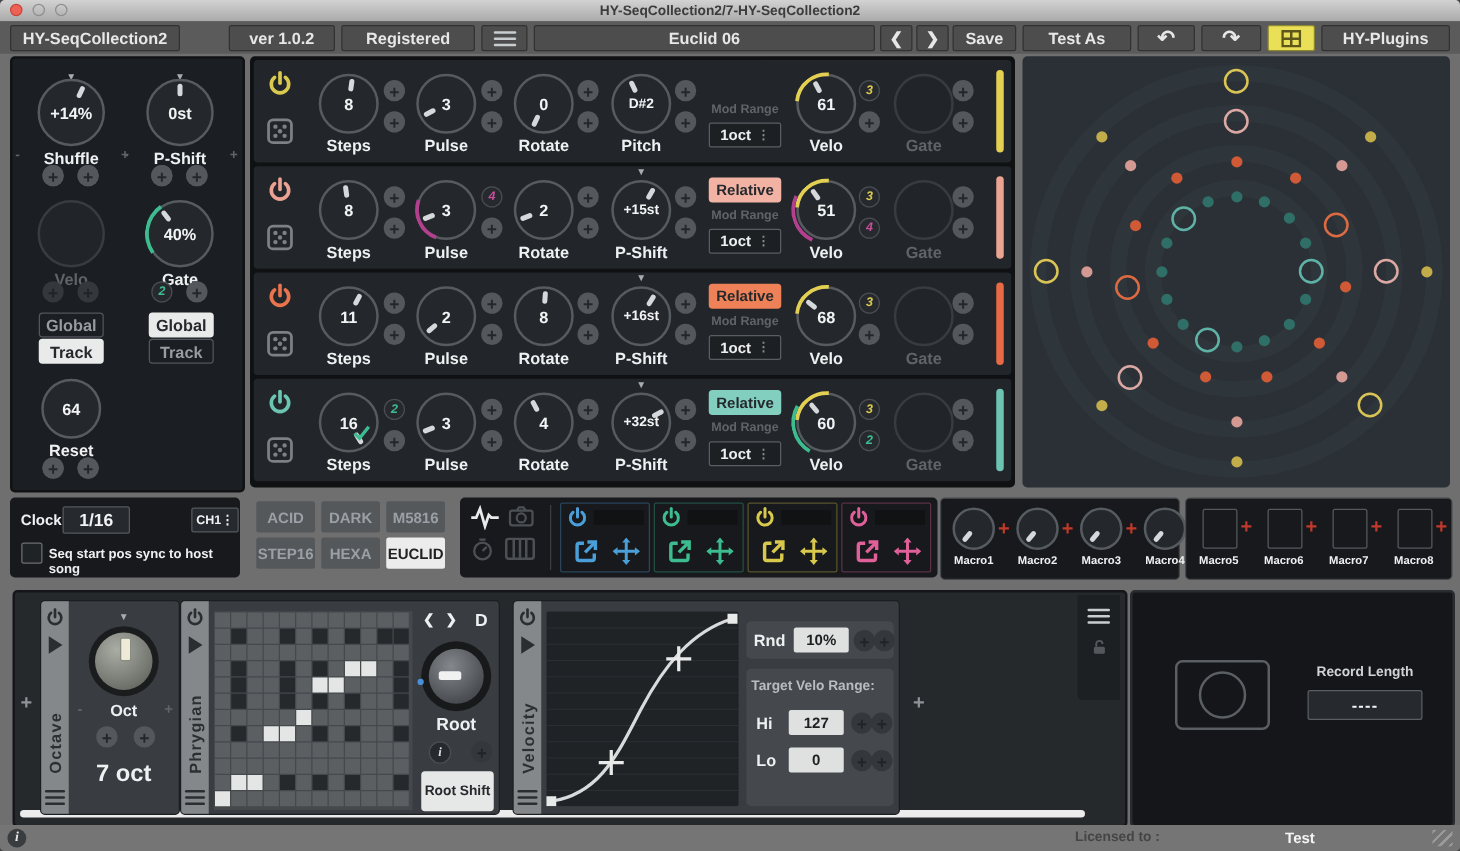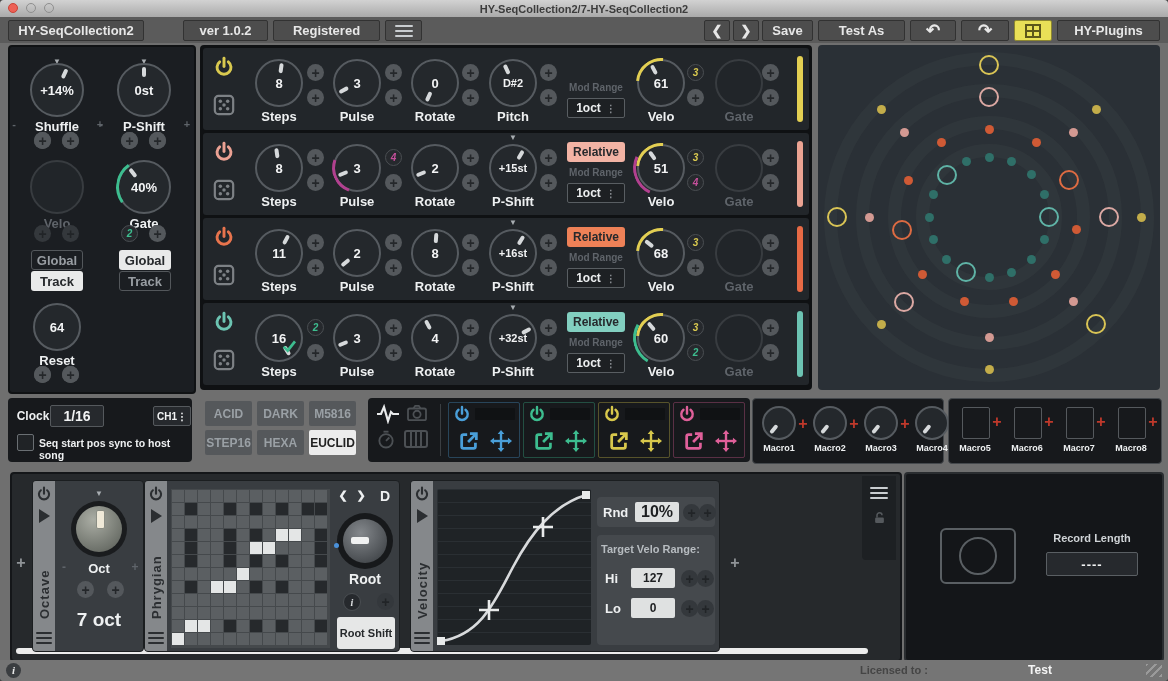--- a/index.html
+++ b/index.html
@@ -78,20 +78,21 @@
     <div class="tbtn" style="left:8px;width:136px;">HY-SeqCollection2</div>
     <div class="tbtn" style="left:183px;width:85px;">ver 1.0.2</div>
     <div class="tbtn" style="left:273px;width:107px;">Registered</div>
     <div class="tbtn" style="left:385px;width:37px;">
       <span class="bars" style="width:18px;">
           <div></div>
           <div></div>
           <div></div>
         </span>
     </div>
+    <div class="tbtn" style="left:427px;width:273px;">Euclid 06</div>
     <div class="tbtn" style="left:704px;width:26px;">❮</div>
     <div class="tbtn" style="left:733px;width:26px;">❯</div>
     <div class="tbtn" style="left:762px;width:51px;">Save</div>
     <div class="tbtn" style="left:818px;width:87px;">Test As</div>
     <div class="tbtn" style="left:910px;width:46px;font-size:17px;">↶</div>
     <div class="tbtn" style="left:961px;width:48px;font-size:17px;">↷</div>
     <div class="tbtn" id="gridbtn" style="left: 1014px; width: 38px; border-color: rgb(141, 135, 48); background: rgb(233, 224, 87);">
       <svg width="16" height="14" viewBox="0 0 16 14">
         <rect x="1" y="1" width="14" height="12" fill="none" stroke="#5c561a" stroke-width="2"></rect>
         <line x1="8" y1="1" x2="8" y2="13" stroke="#5c561a" stroke-width="2"></line>
@@ -858,21 +859,21 @@
     <path d="M4 152 C 44 146, 58 112, 76 78 S 116 16, 149 6" fill="none" stroke="#d8dadc" stroke-width="2.6"></path>
     <rect x="0" y="148" width="8" height="8" fill="#e8eaea"></rect>
     <rect x="145" y="2" width="8" height="8" fill="#e8eaea"></rect>
     <g stroke="#e8eaea" stroke-width="2.6">
               <path d="M42 121h20M52 111v20"></path>
               <path d="M96 38h20M106 28v20"></path>
             </g>
           </svg></div>
         <div class="subpanel" style="left: 186px; top: 16px; width: 118px; height: 30px;">
           <div class="klab" style="left: 6px; top: 8px; width: 30px; text-align: left;">Rnd</div>
-          <div class="field" style="left: 38px; top: 5px; width: 44px; height: 20px; font-size: 16px;">10%</div>
+          <div class="field" style="left: 38px; top: 5px; width: 44px; height: 20px; font-size: 12px;">10%</div>
           <div class="pbtn dim" style="left: 86px; top: 7px;">+</div>
           <div class="pbtn dim" style="left: 102px; top: 7px;">+</div>
         </div>
         <div class="subpanel" style="left: 186px; top: 54px; width: 118px; height: 110px;">
           <div class="klab" style="left: 4px; top: 8px; width: 112px; font-size: 11px; color: rgb(183, 188, 192); text-align: left;">Target Velo Range:</div>
           <div class="klab" style="left: 8px; top: 36px; width: 20px; text-align: left;">Hi</div>
           <div class="field" style="left: 34px; top: 33px; width: 44px; height: 20px; font-size: 12px;">127</div>
           <div class="pbtn dim" style="left: 84px; top: 35px;">+</div>
           <div class="pbtn dim" style="left: 100px; top: 35px;">+</div>
           <div class="klab" style="left: 8px; top: 66px; width: 20px; text-align: left;">Lo</div>

